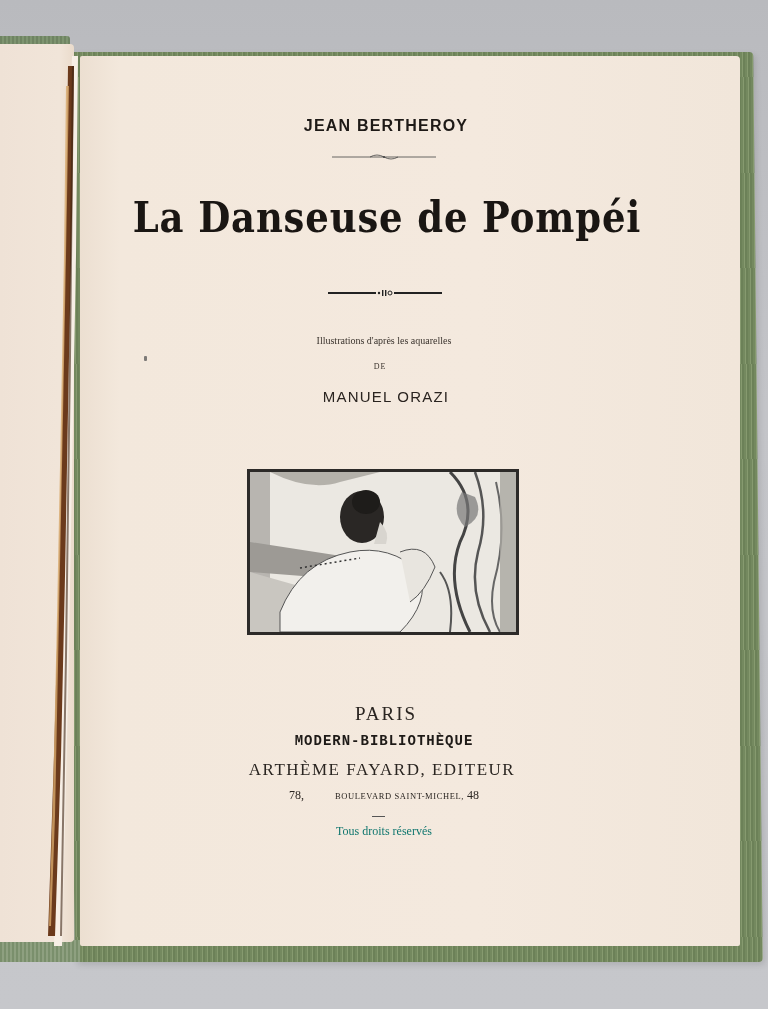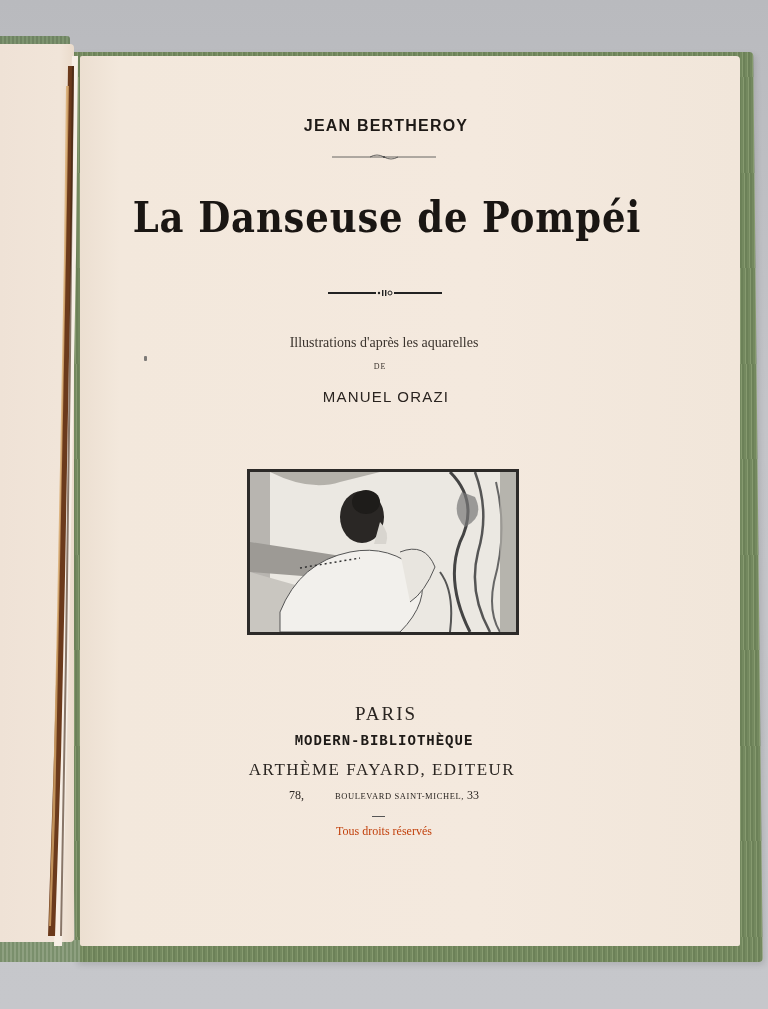--- a/index.html
+++ b/index.html
@@ -47,21 +47,21 @@
       top: 117px; font-family: "Liberation Sans", sans-serif; font-weight: bold;
       font-size: 16px; letter-spacing: 1.2px; left: 2px;
     }
     .orn1 { position: absolute; left: 332px; top: 153px; width: 104px; height: 8px; }
     .title {
       top: 192px; font-family: "DejaVu Serif", serif; font-weight: bold;
       font-size: 43px; letter-spacing: 1px; transform: scaleX(0.86); color: #1a1613;
       left: 3px;
     }
     .orn2 { position: absolute; left: 328px; top: 289px; width: 114px; height: 8px; }
-    .illus-by { top: 335px; font-size: 14px; color: #3a332d; left: 0; }
+    .illus-by { top: 335px; font-size: 10px; color: #3a332d; left: 0; }
     .de { top: 362px; font-size: 8px; letter-spacing: 1px; color: #3a332d; left: -4px; }
     .artist {
       top: 388px; font-family: "Liberation Sans", sans-serif; font-size: 15px;
       letter-spacing: 1.2px; color: #2a2420; left: 2px;
     }
     .plate {
       position: absolute; left: 247px; top: 469px; width: 266px; height: 160px;
       border: 3px solid #2c2a28; background: #e9e6e0; overflow: hidden;
     }
     .plate svg { width: 100%; height: 100%; display: block; }
@@ -69,21 +69,21 @@
     .publisher-series {
       top: 733px; font-family: Liberation Mono, monospace; font-weight: bold;
       font-size: 14px; letter-spacing: 1px; color: #1e1a17; left: 0;
     }
     .publisher {
       top: 760px; font-size: 17px; letter-spacing: 1.5px; color: #2a2521; left: -2px;
     }
     .address { top: 788px; font-size: 12px; color: #2a2521; left: 0; }
     .address .sc { font-size: 8.5px; letter-spacing: 0.6px; margin-left: 28px; }
     .dash { position: absolute; left: 372px; top: 816px; width: 13px; height: 1px; background: #555; }
-    .rights { top: 824px; font-size: 12px; color: #c2410c; left: 0; }
+    .rights { top: 824px; font-size: 12px; color: #0f766e; left: 0; }
   </style>
 </head>
 <body>
 
 <div class="cover-left-top"></div>
 <div class="cover-right"></div>
 <div class="cover-bottom-left"></div>
 
 <div class="left-page"></div>
 
@@ -144,16 +144,16 @@
     <rect x="250" y="0" width="16" height="160" fill="#a9a6a0" opacity=".8"></rect>
   </svg>
 </div>
 
 <div class="center city">PARIS</div>
 <div class="center publisher-series">MODERN-BIBLIOTHÈQUE</div>
 <div class="center publisher">ARTHÈME FAYARD, EDITEUR</div>
 <div class="center address">
   <span>78,</span>
   <span class="sc">BOULEVARD SAINT-MICHEL,</span>
-  <span>33</span>
+  <span>48</span>
 </div>
 <div class="dash"></div>
 <div class="center rights">Tous droits réservés</div>
 
 </body></html>

